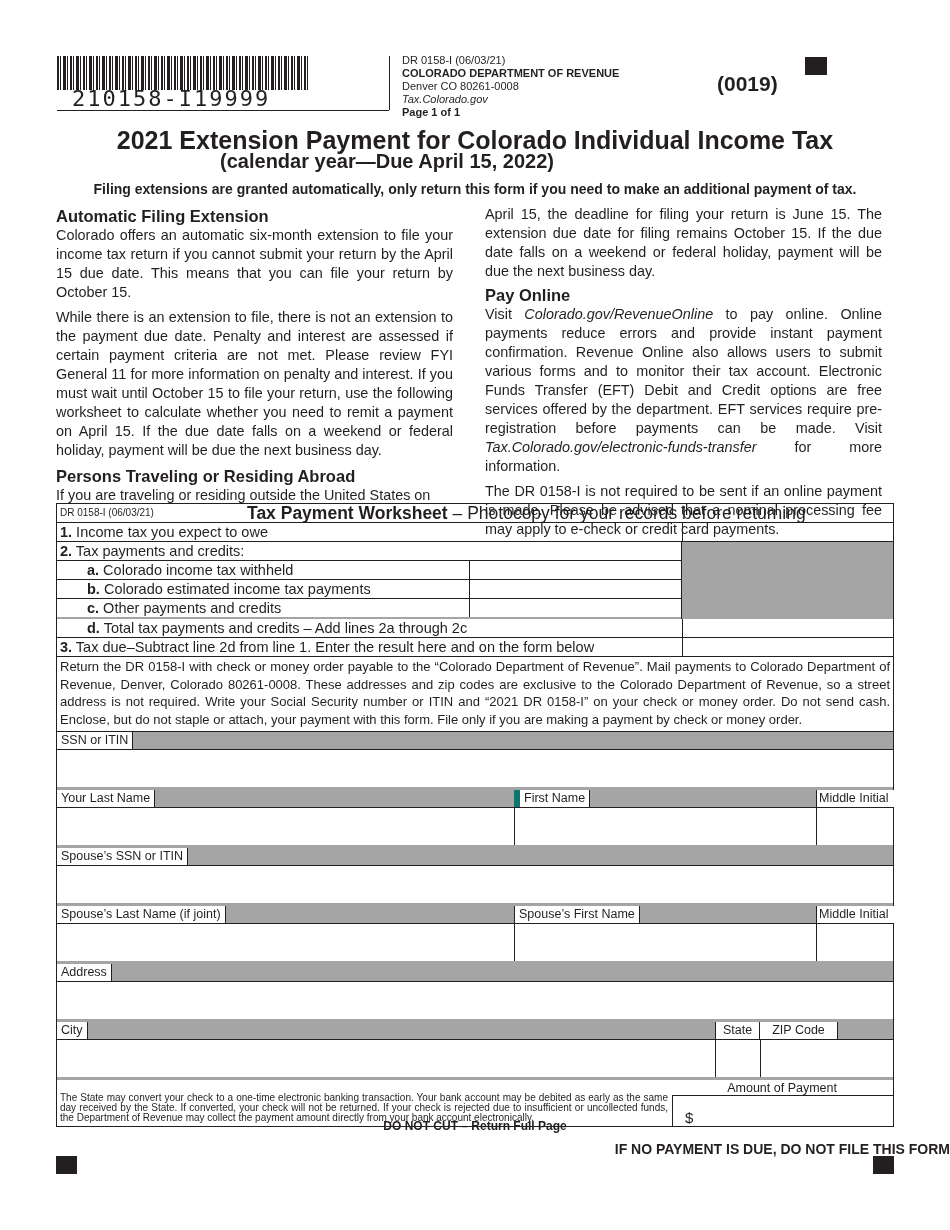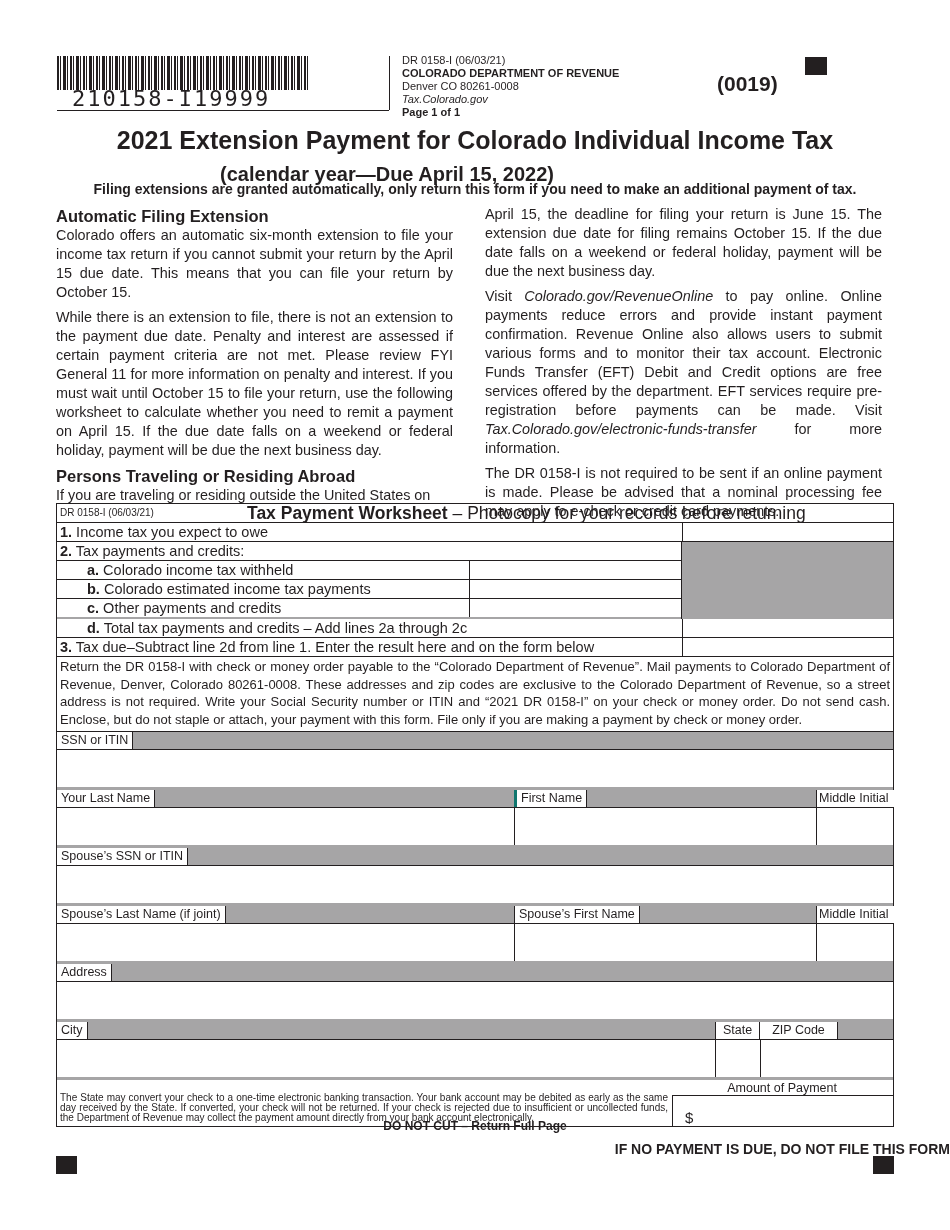--- a/index.html
+++ b/index.html
@@ -13,21 +13,21 @@
   .barcode-num { left: 72px; top: 86px; font-family: "DejaVu Sans Mono", monospace; font-size: 22px; letter-spacing: 2px; }
   .barcode-line { left: 57px; top: 110px; width: 332px; height: 1px; background: #231f20; }
   .vline { left: 389px; top: 56px; width: 1px; height: 54px; background: #231f20; }
   .hdr-info { left: 402px; top: 54px; font-size: 11px; line-height: 13px; }
   .hdr-info .b { font-weight: bold; }
   .hdr-info .i { font-style: italic; }
   .form-code { left: 717px; top: 72px; font-size: 21px; font-weight: bold; }
   .reg-mark { background: #231f20; }
 
   .title { left: 0; width: 950px; text-align: center; top: 126px; font-size: 25px; font-weight: bold; }
-  .subtitle { left: 0; width: 774px; text-align: center; top: 163px; font-size: 20px; font-weight: bold; }
+  .subtitle { left: 0; width: 774px; text-align: center; top: 150px; font-size: 20px; font-weight: bold; }
   .notice { left: 0; width: 950px; text-align: center; top: 181px; font-size: 14px; font-weight: bold; }
 
   .col { font-size: 14.4px; line-height: 19px; text-align: justify; }
   .col h3 { margin: 0; font-size: 16.5px; line-height: 20px; font-weight: bold; }
   .col p { margin: 0 12px 6px 0; }
   .col em { font-style: italic; }
 
   
   .ws { left: 56px; top: 503px; width: 838px; border: 1.5px solid #231f20; box-sizing: border-box; }
   .ws-row { position: relative; border-bottom: 1px solid #231f20; height: 18px; font-size: 14.5px; line-height: 18px; box-sizing: content-box; }
@@ -77,20 +77,21 @@
 <div class="abs col" style="left:56px;top:206px;width:409px;">
   <h3>Automatic Filing Extension</h3>
   <p>Colorado offers an automatic six-month extension to file your income tax return if you cannot submit your return by the April 15 due date. This means that you can file your return by October 15.</p>
   <p>While there is an extension to file, there is not an extension to the payment due date. Penalty and interest are assessed if certain payment criteria are not met. Please review FYI General 11 for more information on penalty and interest. If you must wait until October 15 to file your return, use the following worksheet to calculate whether you need to remit a payment on April 15. If the due date falls on a weekend or federal holiday, payment will be due the next business day.</p>
   <h3>Persons Traveling or Residing Abroad</h3>
   <p>If you are traveling or residing outside the United States on</p>
 </div>
 
 <div class="abs col" style="left:485px;top:205px;width:409px;">
   <p>April 15, the deadline for filing your return is June 15. The extension due date for filing remains October 15. If the due date falls on a weekend or federal holiday, payment will be due the next business day.</p>
+  <h3 style="margin-top:-2px;">Pay Online</h3>
   <p><span>Visit </span><em>Colorado.gov/RevenueOnline</em><span> to pay online. Online payments reduce errors and provide instant payment confirmation. Revenue Online also allows users to submit various forms and to monitor their tax account. Electronic Funds Transfer (EFT) Debit and Credit options are free services offered by the department. EFT services require pre-registration before payments can be made. Visit </span><em>Tax.Colorado.gov/electronic-funds-transfer</em><span> for more information.</span></p>
   <p>The DR 0158-I is not required to be sent if an online payment is made. Please be advised that a nominal processing fee may apply to e-check or credit card payments.</p>
 </div>
 
 <div class="abs ws">
   <div class="ws-row">
     <span class="ws-title-small">DR 0158-I (06/03/21)</span>
     <span class="ws-title"><b>Tax Payment Worksheet</b><span> – Photocopy for your records before returning</span></span>
   </div>
   <div class="ws-row">
@@ -125,21 +126,21 @@
   </div>
   <div class="ws-instr">Return the DR 0158-I with check or money order payable to the “Colorado Department of Revenue”. Mail payments to Colorado Department of Revenue, Denver, Colorado 80261-0008. These addresses and zip codes are exclusive to the Colorado Department of Revenue, so a street address is not required. Write your Social Security number or ITIN and “2021 DR 0158-I” on your check or money order. Do not send cash. Enclose, but do not staple or attach, your payment with this form. File only if you are making a payment by check or money order.</div>
 
   <div class="lbl-row">
     <span class="lbl" style="left:0;">SSN or ITIN</span>
   </div>
   <div class="input-row"></div>
 
   <div class="lbl-row">
     <span class="lbl" style="left:0;">Your Last Name</span>
-    <span class="lbl" style="left:457px;border-left:3px solid #0f766e;">First Name</span>
+    <span class="lbl" style="left:457px;border-left:6px solid #0f766e;">First Name</span>
     <span class="lbl" style="left:759px;width:78px;border-left:1px solid #231f20;border-right:none;padding:0 2px;">Middle Initial</span>
   </div>
   <div class="input-row">
     <div style="position:absolute;left:0;top:0;width:457px;bottom:0;"></div>
     <div class="divider-v" style="left:457px;"></div>
     <div style="position:absolute;left:458px;top:0;width:301px;bottom:0;"></div>
     <div class="divider-v" style="left:759px;"></div>
     <div style="position:absolute;left:760px;top:0;right:0;bottom:0;"></div>
   </div>
 

